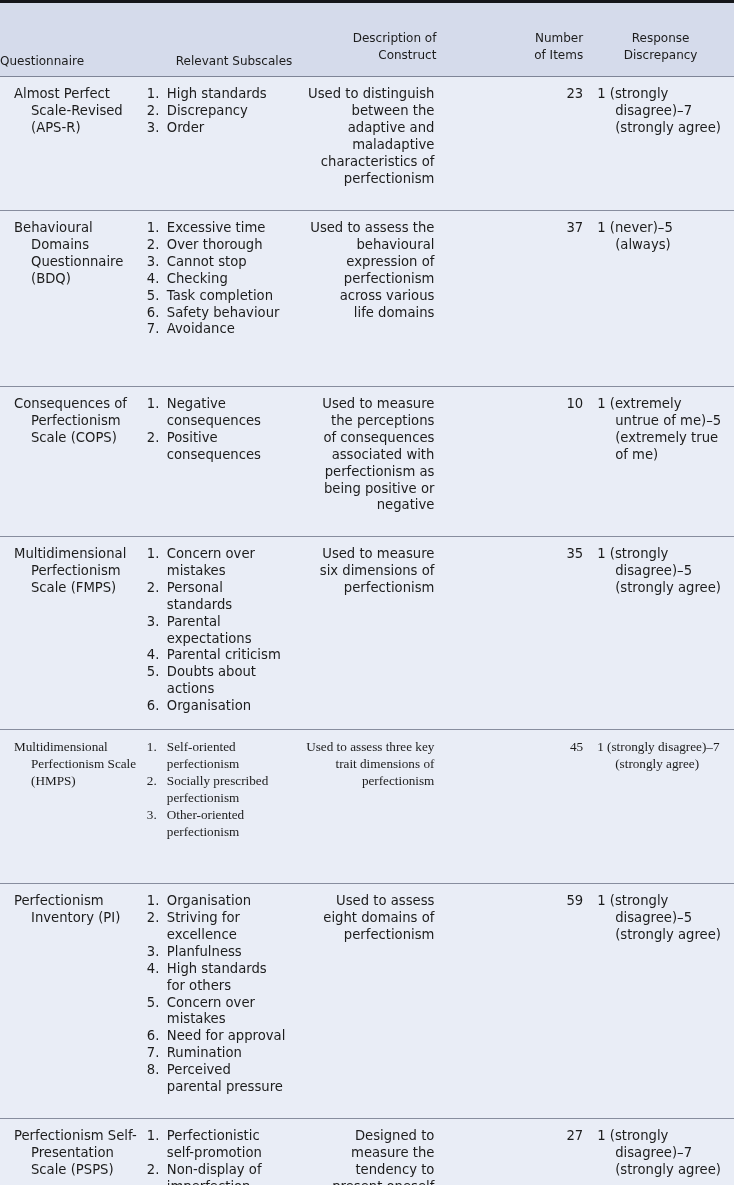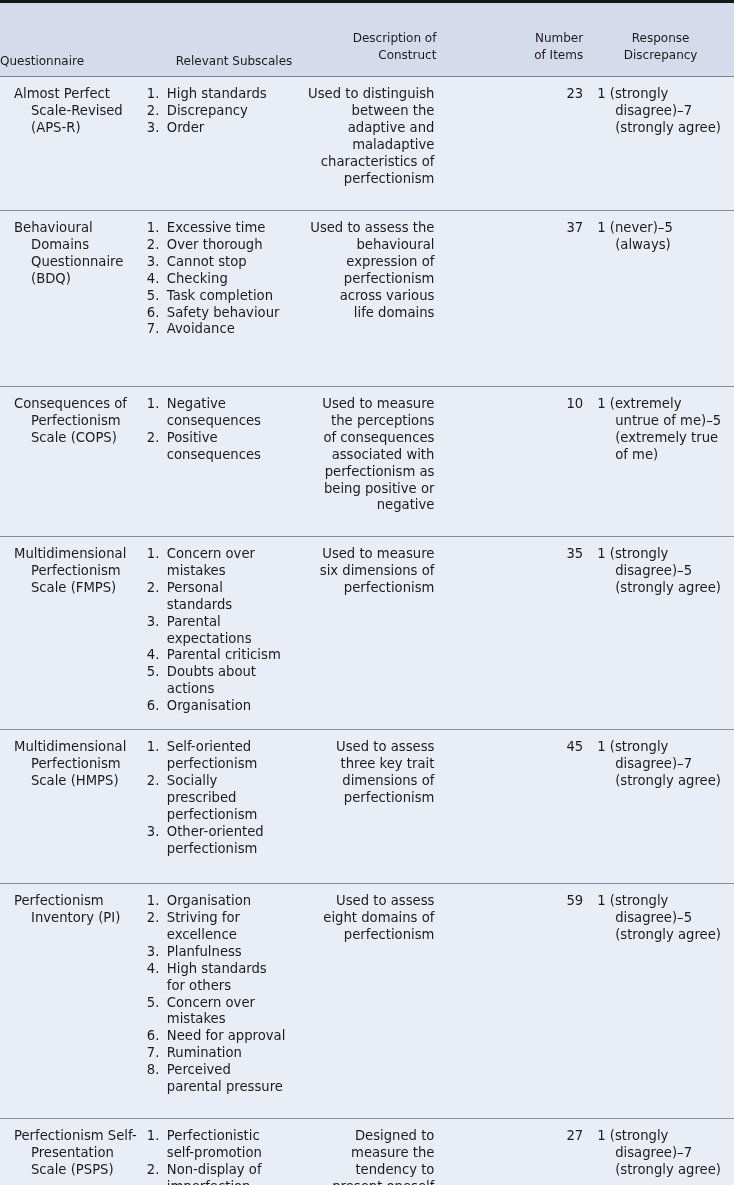--- a/index.html
+++ b/index.html
@@ -129,21 +129,21 @@
     padding: 9px 12px 31px 28px;
     text-indent: -18px;
     text-align: left;
   }
 
   
   tr[data-rowheight="r1"] td { height: 93px; }
   tr[data-rowheight="r2"] td { height: 135px; }
   tr[data-rowheight="r3"] td { height: 109px; }
   tr[data-rowheight="r4"] td { height: 131px; }
-  tr[data-rowheight="r5"] td { height: 113px; }
+  tr[data-rowheight="r5"] td { height: 113px; font-family: Liberation Serif, serif; }
   tr[data-rowheight="r6"] td { height: 194px; }
   tr[data-rowheight="r7"] td { height: 118px; }
 </style>
 </head>
 <body>
 
 <div class="table-wrap">
   <table class="tbl">
     <thead>
       <tr>

